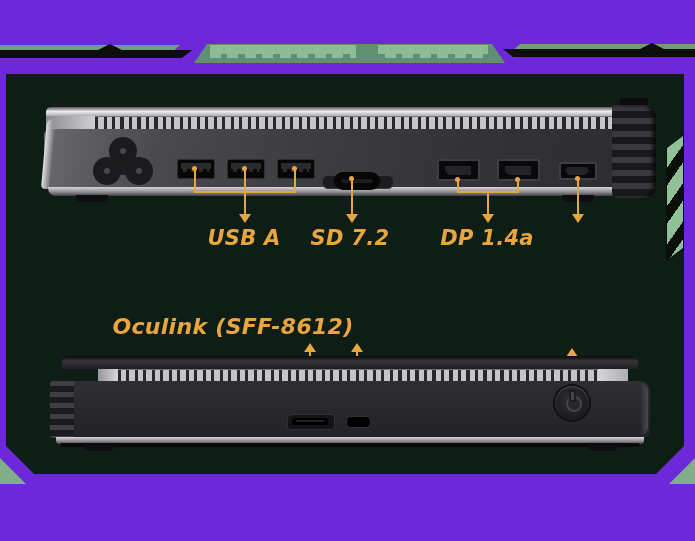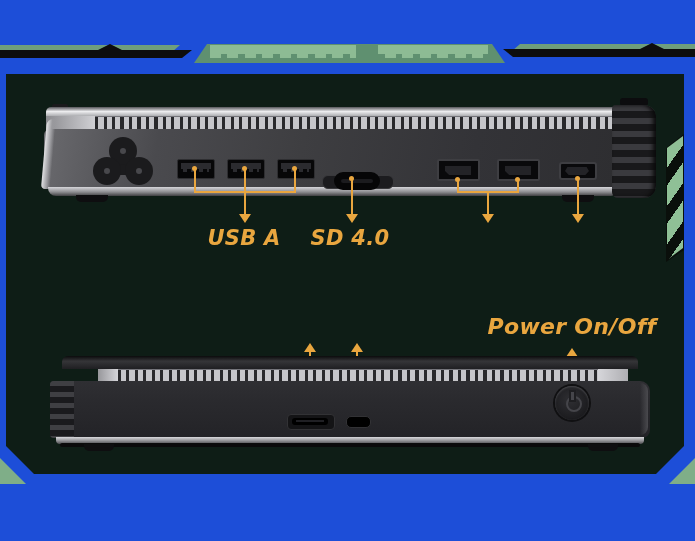--- a/index.html
+++ b/index.html
@@ -1,16 +1,16 @@
 <!DOCTYPE html>
 <html><head>
 <meta charset="utf-8">
 <style>
   html,body{margin:0;padding:0;background:#fff;}
-  .stage{position:relative;width:695px;height:541px;background:#1d4ed8;overflow:hidden;
+  .stage{position:relative;width:695px;height:541px;background:#6d28d9;overflow:hidden;
          font-family:"DejaVu Sans",sans-serif;}
   .abs{position:absolute;}
   
   .panel{position:absolute;left:6px;top:74px;width:678px;height:400px;background:#0e1d16;
          clip-path:polygon(0 0,100% 0,100% calc(100% - 28px),calc(100% - 28px) 100%,28px 100%,0 calc(100% - 28px));}
   .wedge{position:absolute;width:26px;height:26px;background:#7fae88;}
   
   .dstrip{position:absolute;height:7px;background:#6f9e7c;}
   .dbar{position:absolute;height:8px;background:#0d0d0d;}
   .dbump{position:absolute;width:28px;height:7px;background:#0d0d0d;clip-path:polygon(50% 0,100% 100%,0 100%);}
@@ -143,23 +143,24 @@
   <div class="ln" style="left:517px;top:181px;width:2px;height:12px;"></div>
   <div class="ln" style="left:457px;top:191px;width:62px;height:2px;"></div>
   <div class="ln" style="left:487px;top:193px;width:2px;height:21px;"></div>
   <div class="arrD" style="left:482px;top:214px;"></div>
 
   <div class="dot" style="left:575px;top:176px;"></div>
   <div class="ln" style="left:577px;top:180px;width:2px;height:34px;"></div>
   <div class="arrD" style="left:572px;top:214px;"></div>
 
   <div class="lbl" style="left:244px;top:227px;">USB A</div>
-  <div class="lbl" style="left:350px;top:227px;">SD 4.0</div>
+  <div class="lbl" style="left:350px;top:227px;">SD 7.2</div>
+  <div class="lbl" style="left:487px;top:227px;">DP 1.4a</div>
 
-  <div class="lbl lbl2" style="left:572px;top:315px;">Power On/Off</div>
+  <div class="lbl lbl2" style="left:233px;top:315px;">Oculink (SFF-8612)</div>
 
   <div class="arrU" style="left:304px;top:343px;"></div>
   <div class="ln" style="left:309px;top:352px;width:2px;height:64px;"></div>
   <div class="dot" style="left:307px;top:415px;"></div>
 
   <div class="arrU" style="left:351px;top:343px;"></div>
   <div class="ln" style="left:356px;top:352px;width:2px;height:64px;"></div>
   <div class="dot" style="left:354px;top:415px;"></div>
 
   <div class="arrU" style="left:566px;top:348px;"></div>

